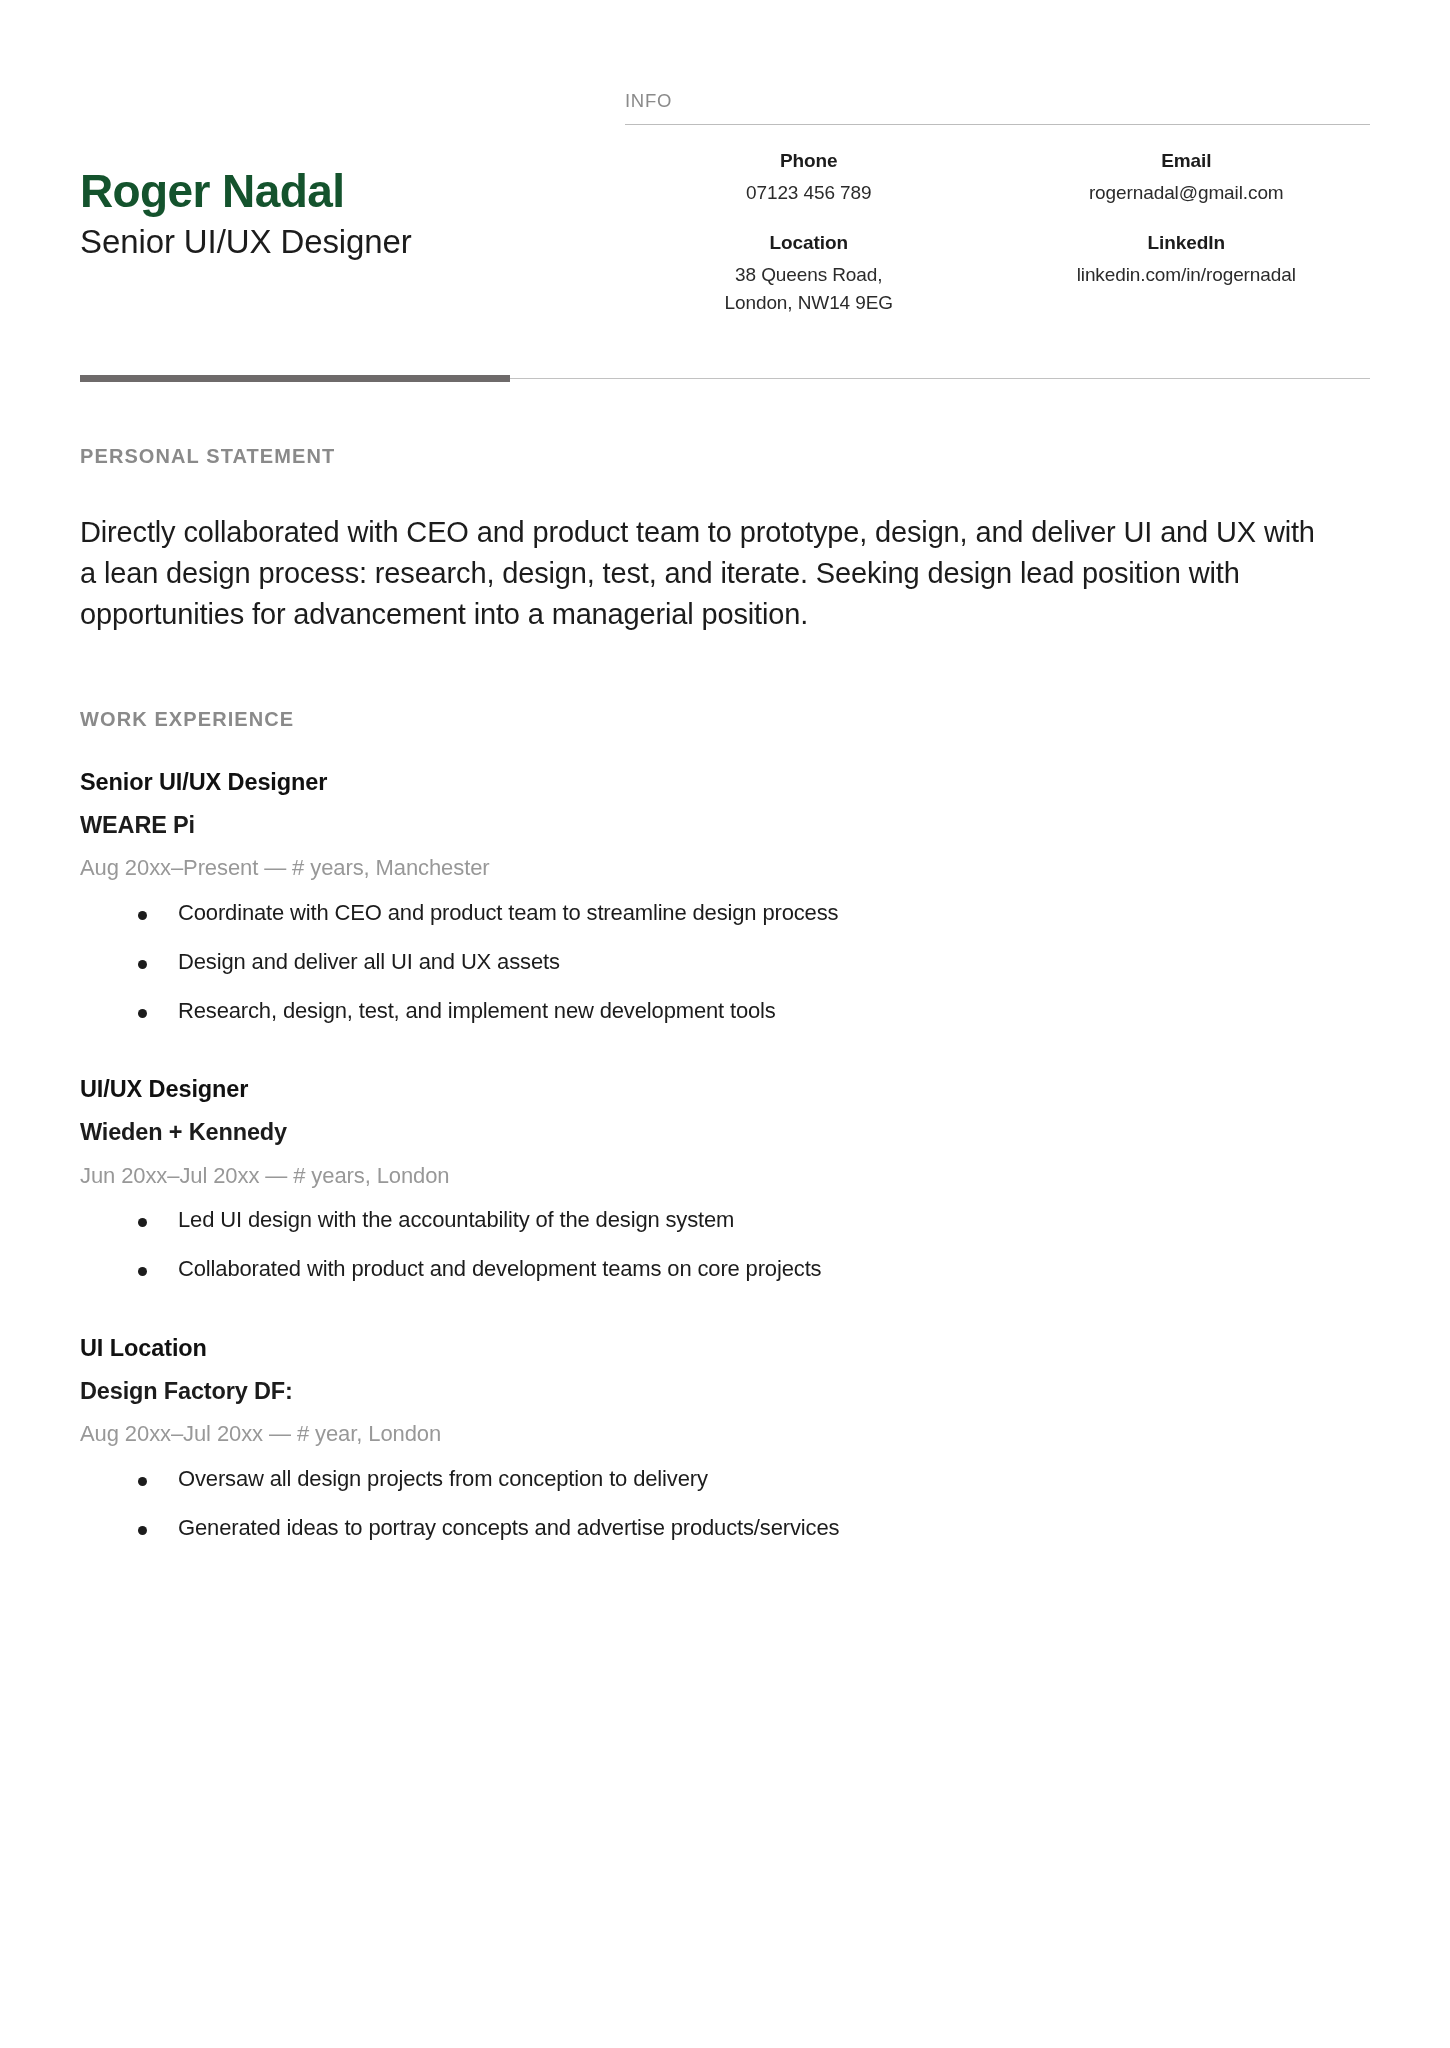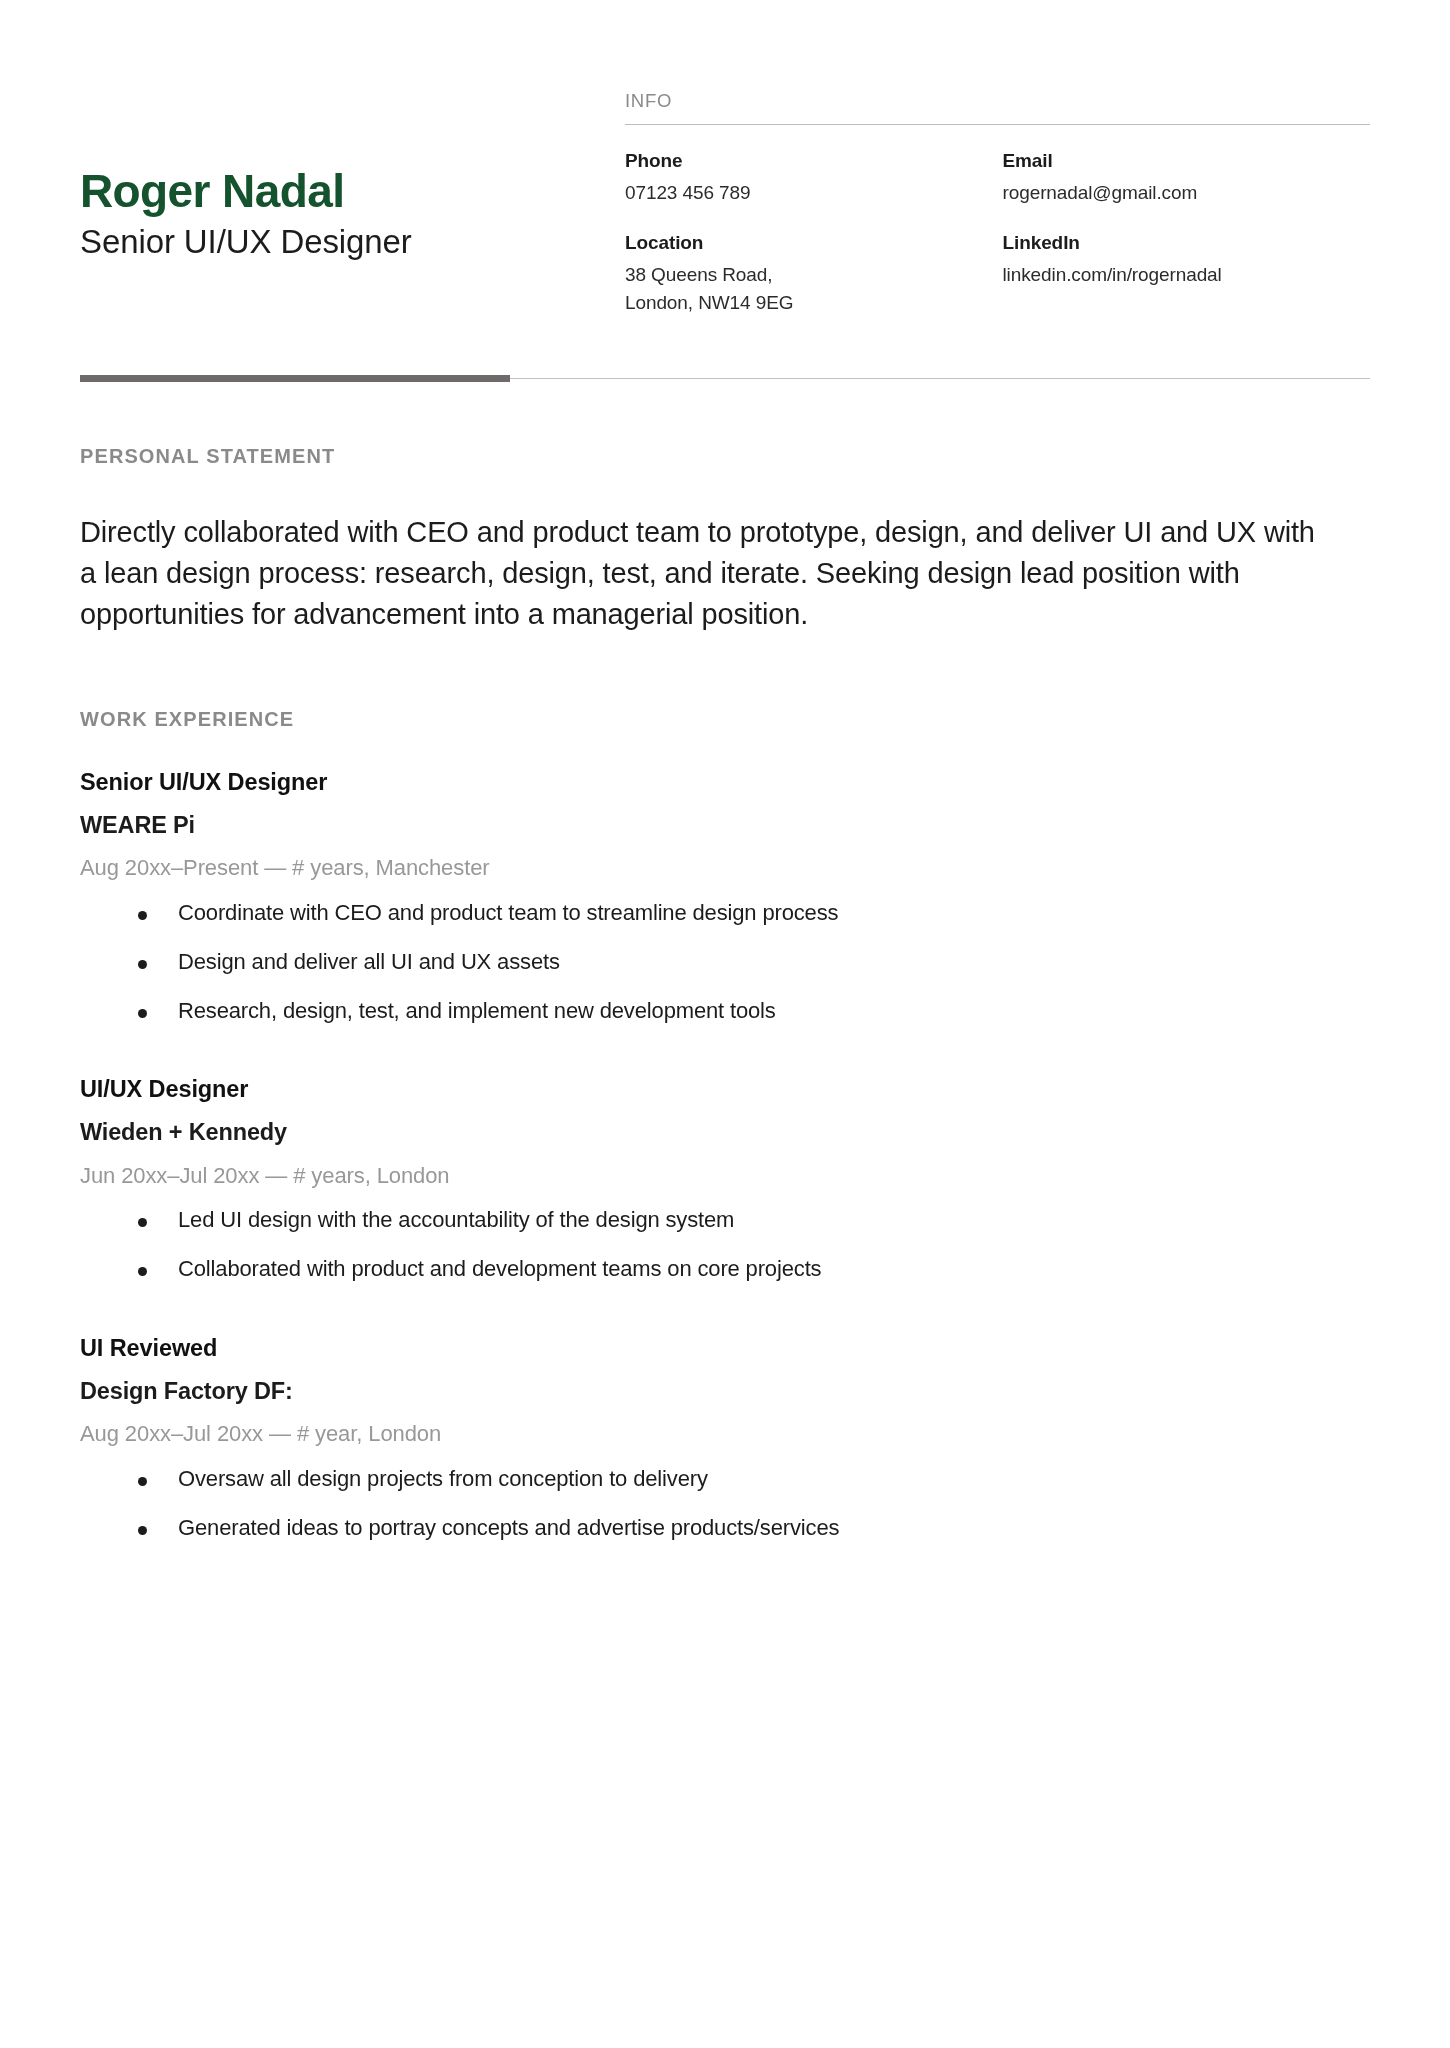--- a/index.html
+++ b/index.html
@@ -73,20 +73,21 @@
     background: #bdbdbd;
     width: 100%;
   }
 
   .info-grid {
     display: grid;
     grid-template-columns: 1fr 1fr;
     column-gap: 10px;
     row-gap: 22px;
     padding-top: 22px;
+    text-align: center;
   }
 
   .info-cell { }
 
   .info-label {
     font-size: 19px;
     font-weight: 700;
     color: #1c1c1c;
     line-height: 1.5;
     letter-spacing: -0.1px;
@@ -301,21 +302,21 @@
           <div class="job-role">UI/UX Designer</div>
           <div class="job-company">Wieden + Kennedy</div>
           <div class="job-meta">Jun 20xx–Jul 20xx — # years, London</div>
           <ul class="bullets">
             <li>Led UI design with the accountability of the design system</li>
             <li>Collaborated with product and development teams on core projects</li>
           </ul>
         </div>
 
         <div class="job">
-          <div class="job-role">UI Reviewed</div>
+          <div class="job-role">UI Location</div>
           <div class="job-company">Design Factory DF:</div>
           <div class="job-meta">Aug 20xx–Jul 20xx — # year, London</div>
           <ul class="bullets">
             <li>Oversaw all design projects from conception to delivery</li>
             <li>Generated ideas to portray concepts and advertise products/services</li>
           </ul>
         </div>
 
       </div>
     </div>

